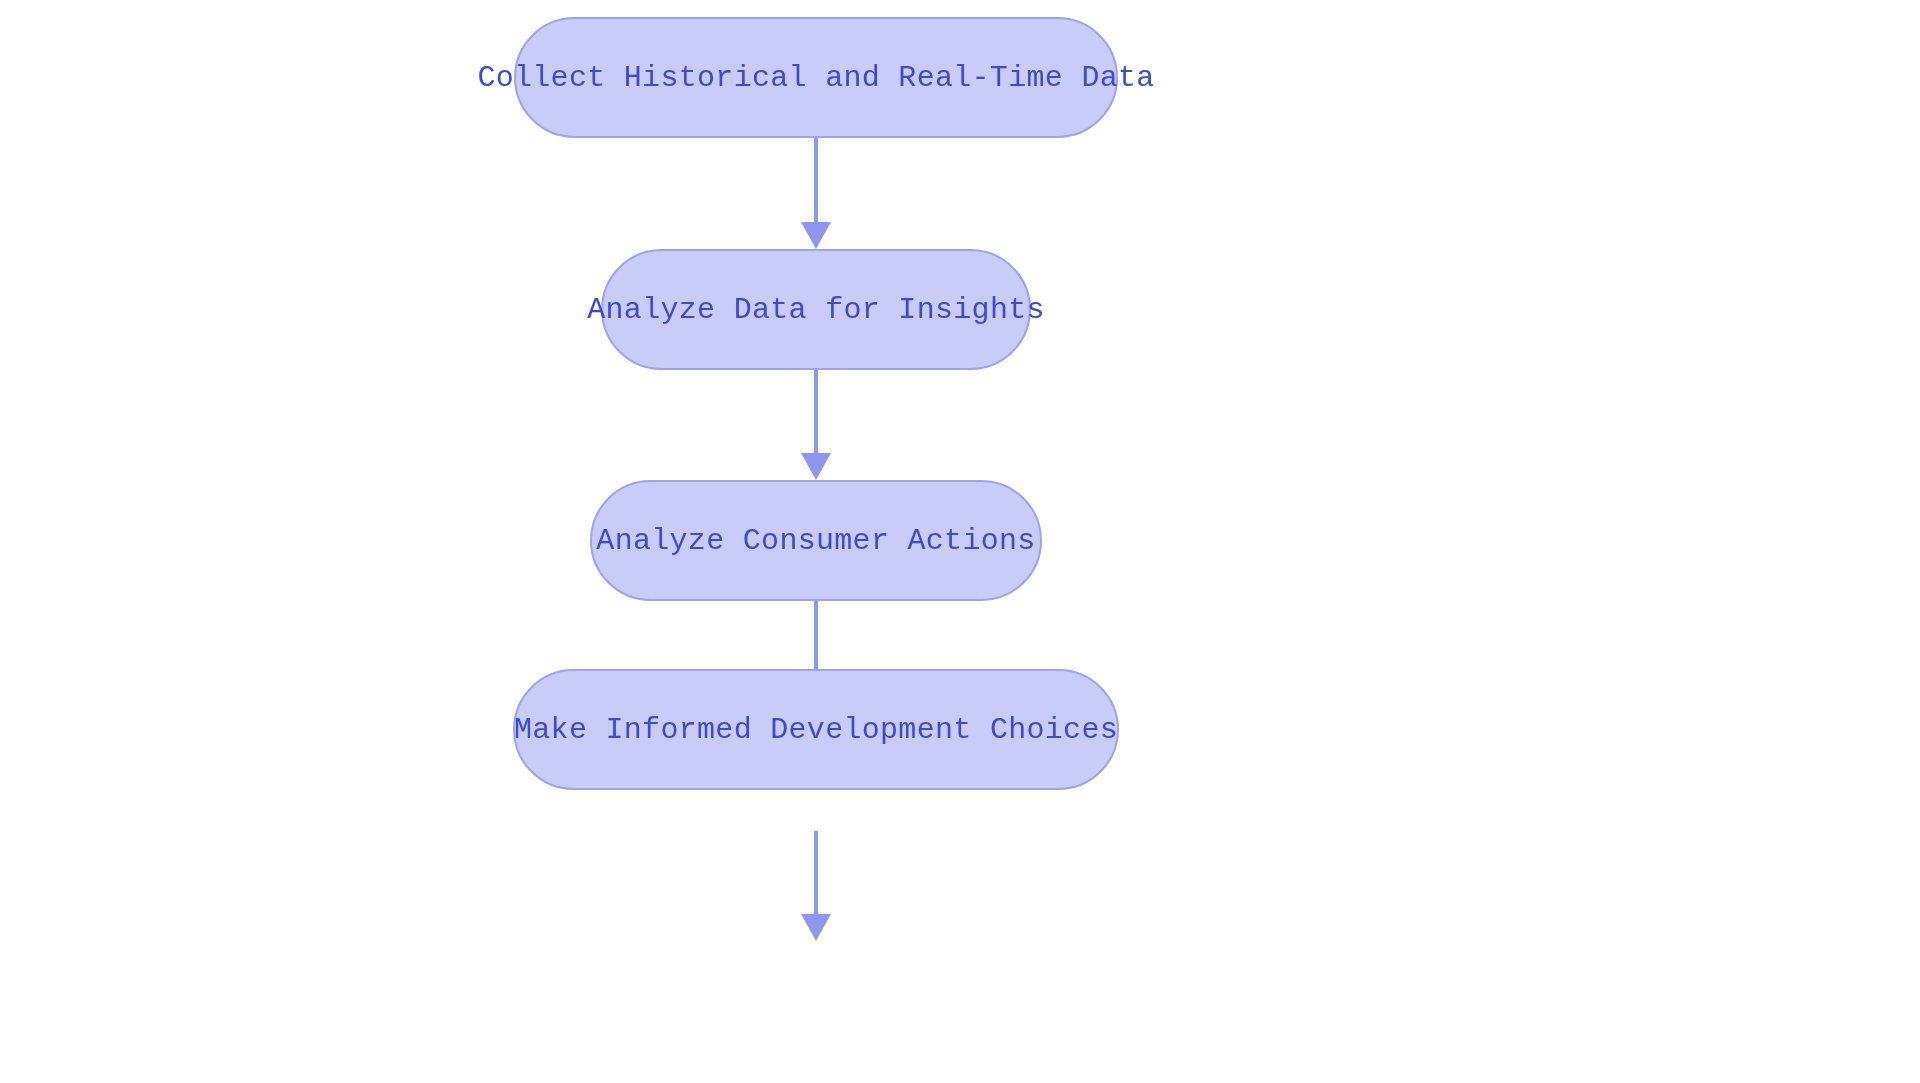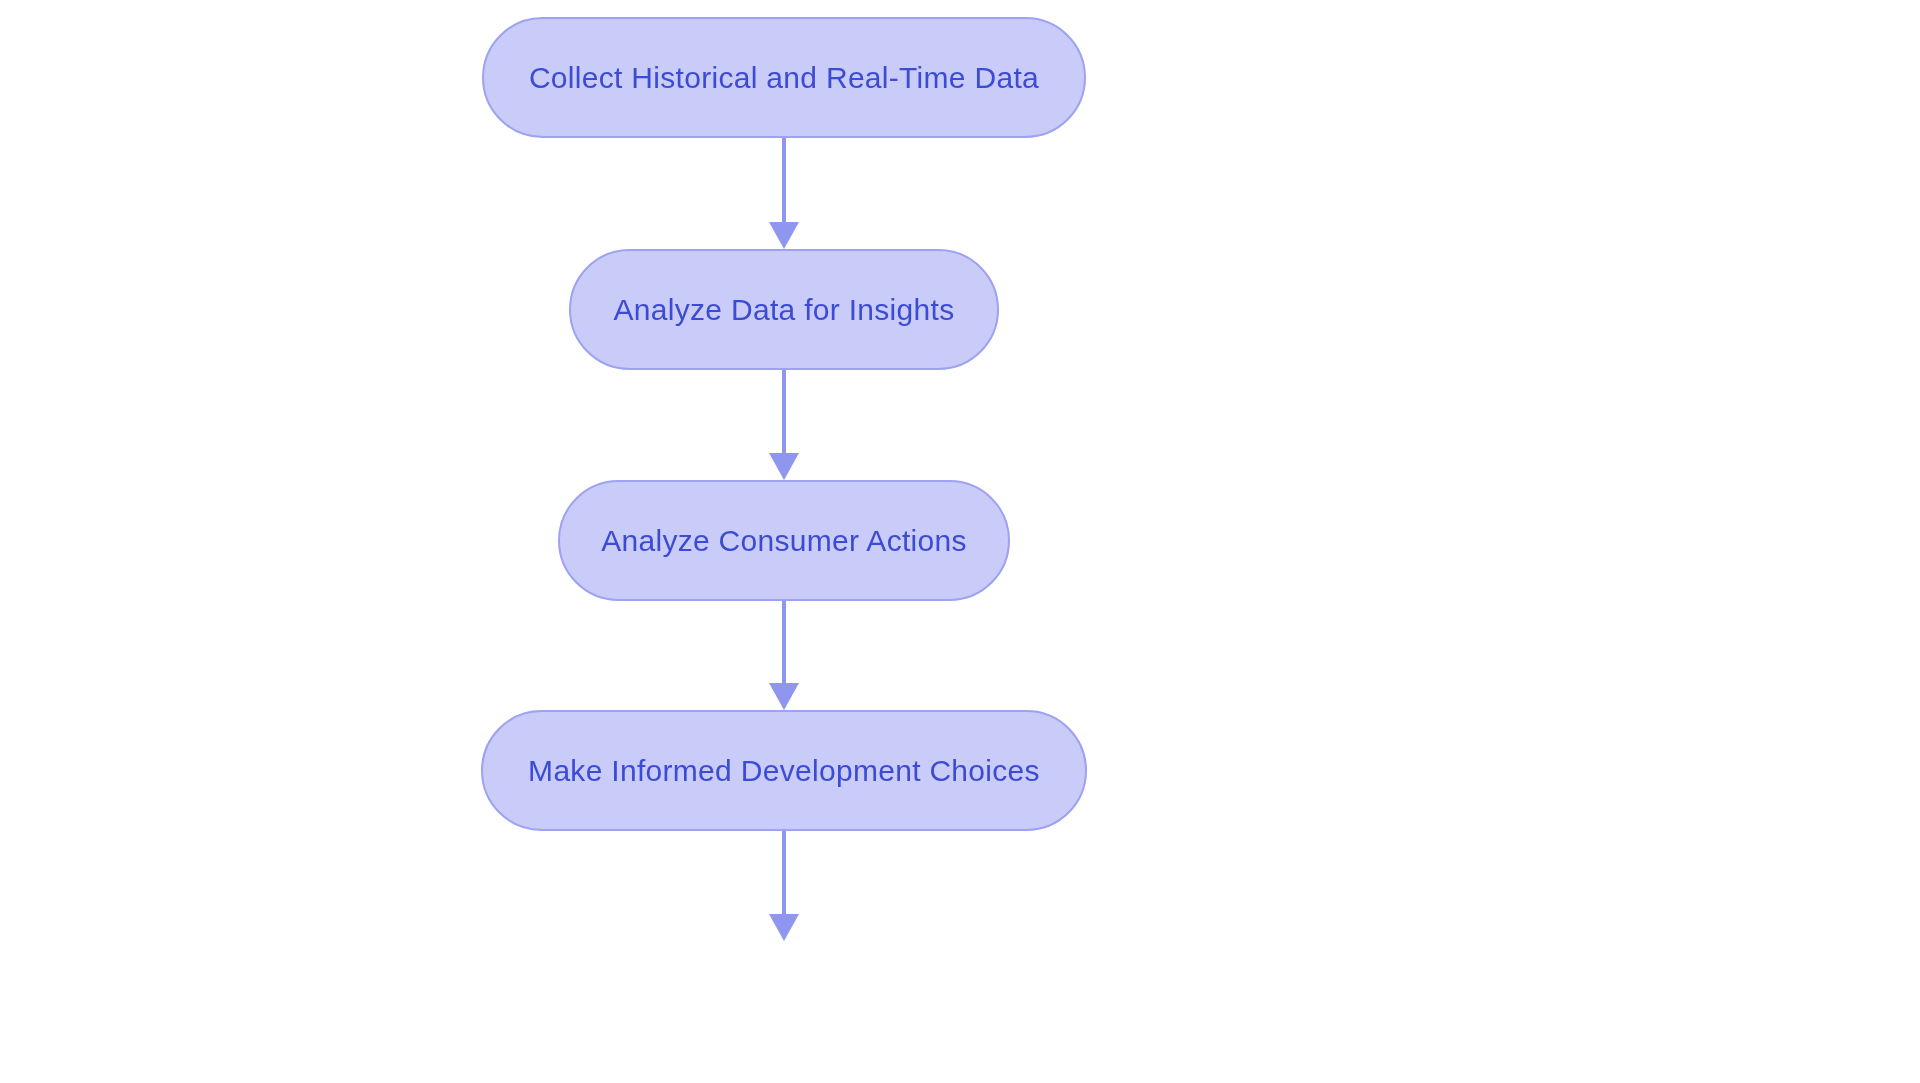--- a/index.html
+++ b/index.html
@@ -3,21 +3,22 @@
 <meta charset="utf-8">
 <style>
   * { margin: 0; padding: 0; box-sizing: border-box; }
   html, body { background: #ffffff; }
   .canvas {
     position: relative;
     width: 1568px;
     height: 1083px;
     background: var(--background, #ffffff);
     overflow: hidden;
-    font-family: Liberation Sans, sans-serif;
+    font-family: Liberation Mono, monospace;
+    margin-left: 32px;
   }
   .node {
     position: absolute;
     left: 50%;
     transform: translateX(-50%);
     height: 121px;
     border-radius: 60.5px;
     background: var(--node_fill, #c9cbf8);
     border: 2px solid var(--node_border, #9da2f1);
     display: flex;
@@ -26,21 +27,21 @@
   }
   .node-label {
     font-size: 30px;
     letter-spacing: 0.3px;
     color: var(--text_color, #3c4bd4);
     white-space: nowrap;
   }
   .node-1 { top: 17px;  width: 604px; }
   .node-2 { top: 249px; width: 430px; }
   .node-3 { top: 480px; width: 452px; }
-  .node-4 { top: 710px; width: 606px; justify-content: center; }
+  .node-4 { top: 669px; width: 606px; justify-content: center; }
   .node-5 { top: 941px; width: 452px; }
 
   .arrow {
     position: absolute;
     left: 50%;
     transform: translateX(-50%);
     width: 30px;
     display: flex;
     flex-direction: column;
     align-items: center;

